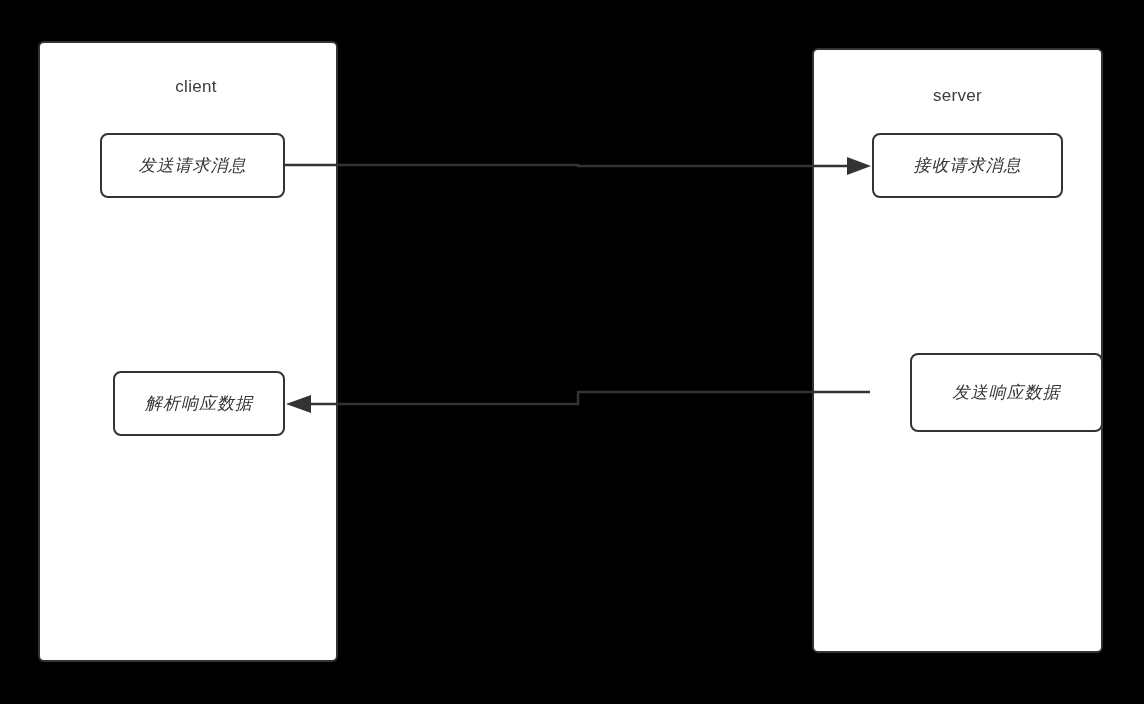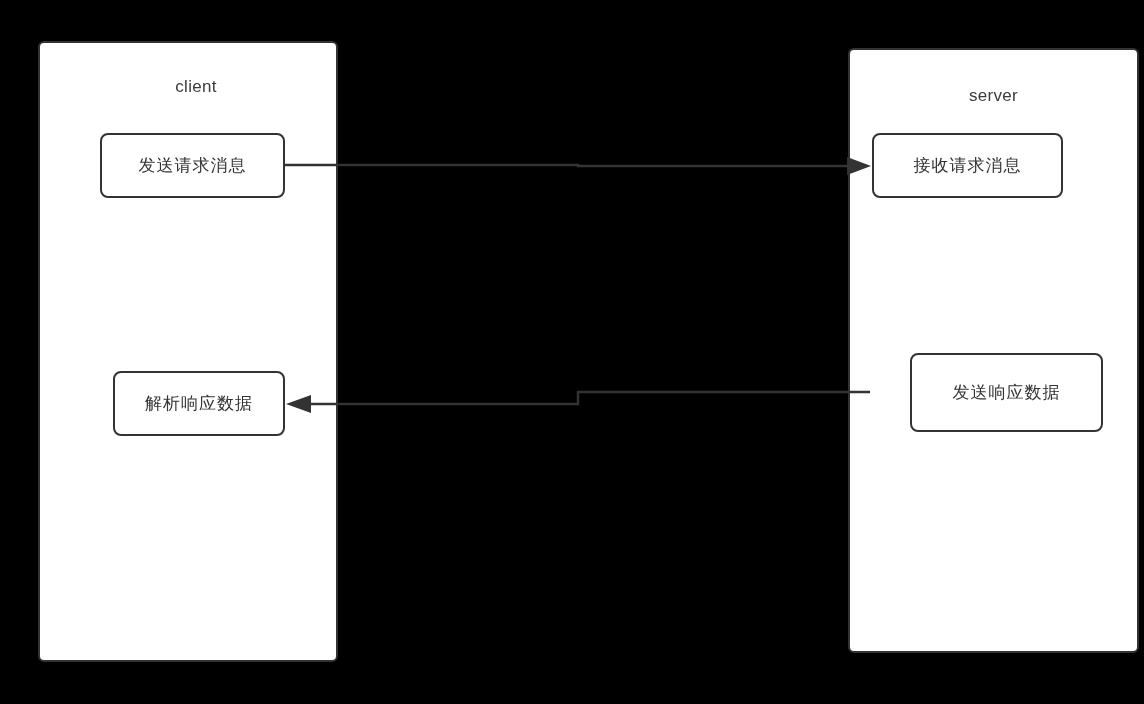--- a/index.html
+++ b/index.html
@@ -27,21 +27,20 @@
     top: 41px;
     width: 300px;
     height: 621px;
     padding-left: 16px;
   }
   #server-container {
     left: 812px;
     top: 48px;
     width: 291px;
     height: 605px;
-    margin-left: 36px;
   }
   .container-title {
     display: block;
     text-align: center;
     color: #3c3c3c;
     font-size: 17px;
     letter-spacing: 0.3px;
     user-select: none;
   }
   #client-container .container-title { margin-top: 34px; }
@@ -53,20 +52,21 @@
     border-radius: 8px;
     box-sizing: border-box;
     display: flex;
     align-items: center;
     justify-content: center;
     font-size: 17px;
     font-weight: 500;
     color: #333333;
     letter-spacing: 1px;
     white-space: nowrap;
+    font-style: italic;
   }
   #node-send-request {
     left: 100px;
     top: 133px;
     width: 185px;
     height: 65px;
   }
   #node-receive-request {
     left: 872px;
     top: 133px;

